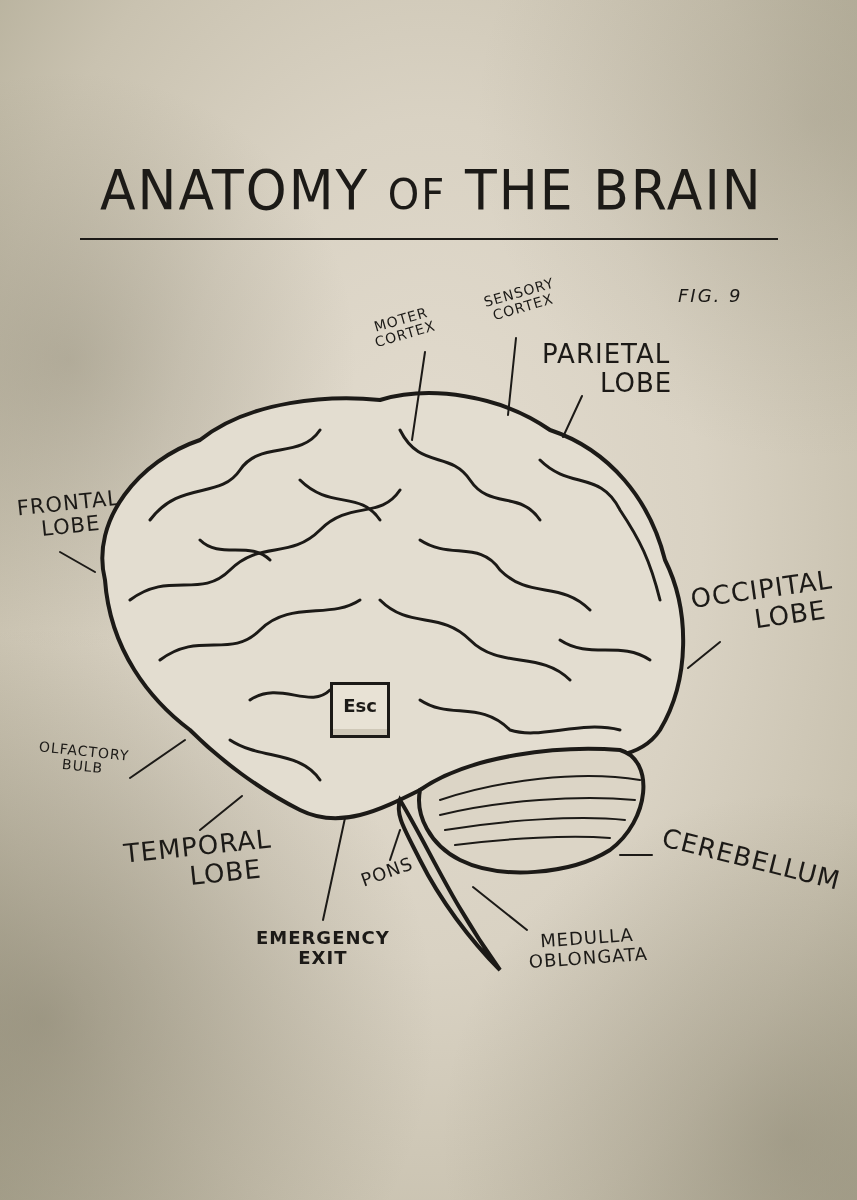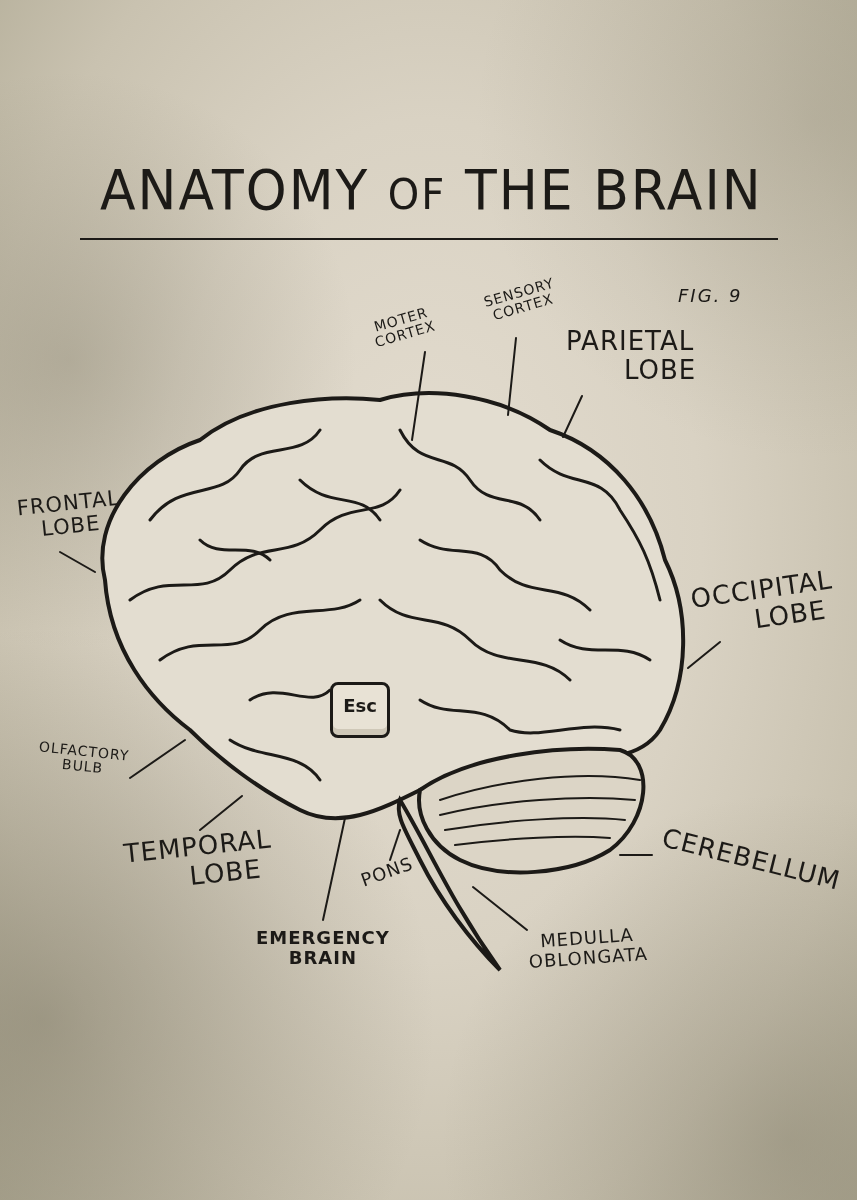--- a/index.html
+++ b/index.html
@@ -25,21 +25,21 @@
   }
   .title .small { font-size:40px; }
   .rule { position:absolute; left:80px; top:238px; width:698px; height:2px; background:#1c1a17; }
   .fig { position:absolute; left:678px; top:285px; font-size:18px; letter-spacing:2px; font-style:italic; }
   .label { position:absolute; font-size:18px; line-height:1.1; text-align:center; letter-spacing:1px; white-space:nowrap; }
   .label.big { font-size:26px; }
   .label.sm { font-size:14px; }
   svg.brain { position:absolute; left:0; top:0; }
   .esc {
     position:absolute; left:330px; top:682px; width:60px; height:56px;
-    border:3px solid #1c1a17; border-radius:8px; background:#e8e2d5;
+    border:3px solid #1c1a17; border-radius:0; background:#e8e2d5;
     box-shadow: inset 0 -6px 0 #cfc8b8;
     display:flex; align-items:flex-start; justify-content:center;
     font-weight:bold; font-size:18px; padding-top:10px; box-sizing:border-box;
   }
 </style>
 </head>
 <body>
 
 <div class="grain"></div>
 
@@ -103,21 +103,21 @@
   </div>
 
 <div class="label sm" style="left:372px;top:312px;transform:rotate(-16deg);">
   <div>MOTER</div>
   <div>CORTEX</div>
 </div>
 <div class="label sm" style="left:485px;top:285px;transform:rotate(-16deg);">
   <div>SENSORY</div>
   <div>CORTEX</div>
 </div>
-<div class="label big" style="left:540px;top:327px;margin-left:24px;">
+<div class="label big" style="left:540px;top:340px;">
   <div>PARIETAL</div>
   <div style="padding-left:60px;">LOBE</div>
 </div>
 <div class="label" style="left:18px;top:492px;font-size:21px;transform:rotate(-6deg);">
   <div>FRONTAL</div>
   <div>LOBE</div>
 </div>
 <div class="label big" style="left:692px;top:575px;transform:rotate(-8deg);">
   <div>OCCIPITAL</div>
   <div style="padding-left:50px;">LOBE</div>
@@ -125,21 +125,21 @@
 <div class="label sm" style="left:38px;top:744px;transform:rotate(6deg);">
   <div>OLFACTORY</div>
   <div>BULB</div>
 </div>
 <div class="label big" style="left:125px;top:832px;transform:rotate(-6deg);">
   <div>TEMPORAL</div>
   <div style="padding-left:50px;">LOBE</div>
 </div>
 <div class="label" style="left:256px;top:928px;font-weight:bold;">
   <div>EMERGENCY</div>
-  <div>BRAIN</div>
+  <div>EXIT</div>
 </div>
 <div class="label" style="left:360px;top:862px;transform:rotate(-20deg);">
   <div>PONS</div>
 </div>
 <div class="label" style="left:528px;top:928px;transform:rotate(-4deg);">
   <div>MEDULLA</div>
   <div>OBLONGATA</div>
 </div>
 <div class="label big" style="left:660px;top:845px;transform:rotate(14deg);">
   <div>CEREBELLUM</div>

